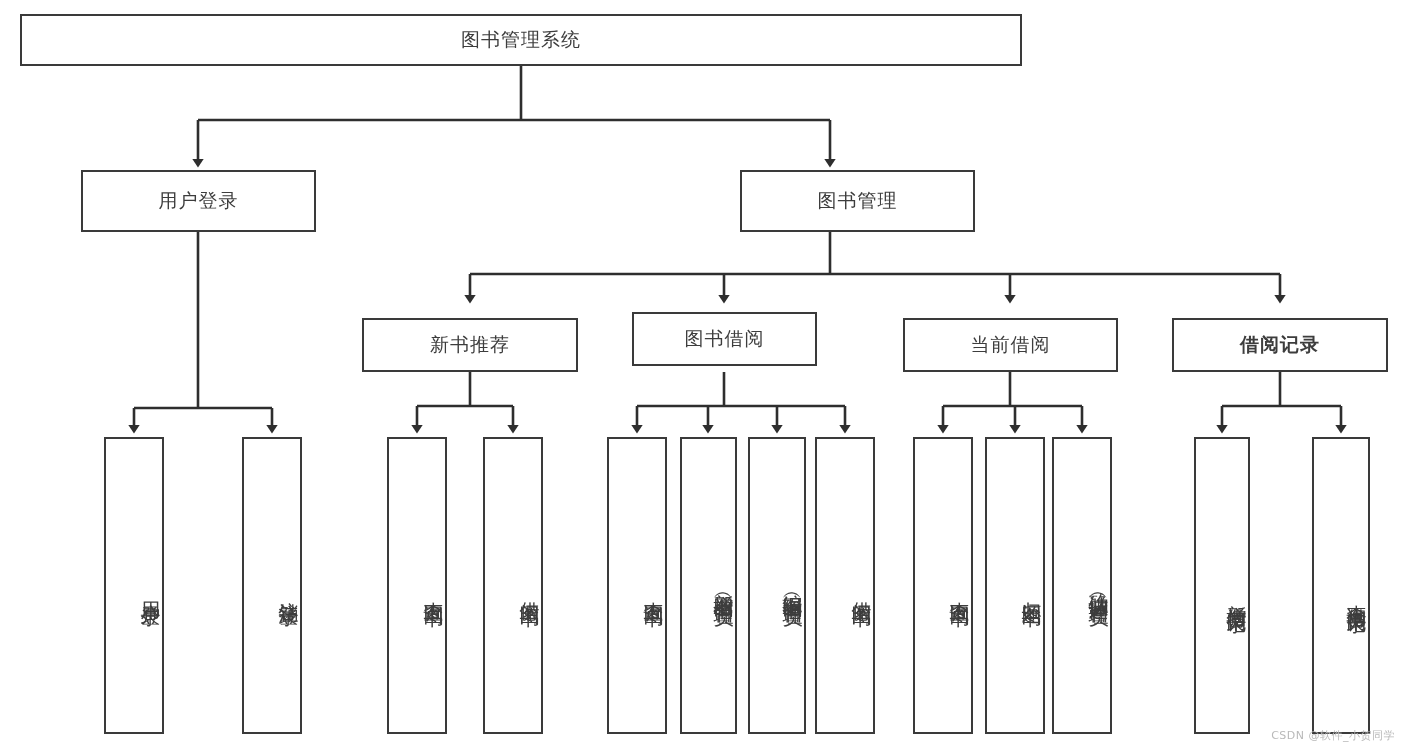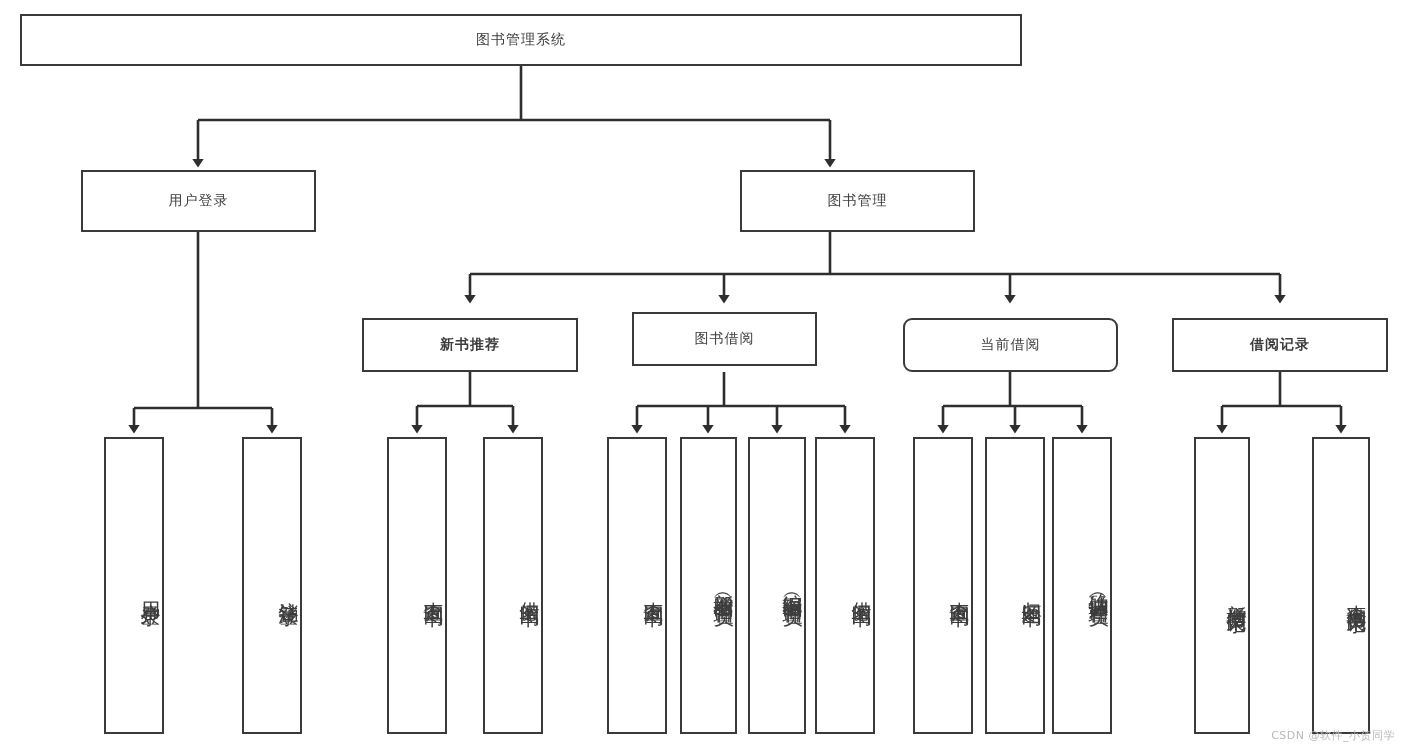--- a/index.html
+++ b/index.html
@@ -27,21 +27,21 @@
   }
   .node {
     position: absolute;
     box-sizing: border-box;
     border: 2.5px solid #3a3a3a;
     background: #ffffff;
     display: flex;
     align-items: center;
     justify-content: center;
     color: #3d3d3d;
-    font-size: 14px;
+    font-size: 19px;
     letter-spacing: 1px;
     line-height: 1.12;
   }
   .node.vert {
     writing-mode: vertical-rl;
     text-orientation: upright;
     align-items: flex-start;
     justify-content: center;
     padding-top: 8px;
     font-size: 20px;
@@ -129,29 +129,29 @@
   </div>
 
   <div class="node" style="left:81px; top:170px; width:235px; height:62px;">
     <span class="htext">用户登录</span>
   </div>
 
   <div class="node" style="left:712px; top:170px; width:235px; height:62px;margin-left:28px;">
     <span class="htext">图书管理</span>
   </div>
 
-  <div class="node" style="left:362px; top:318px; width:216px; height:54px;font-weight:bold;">
+  <div class="node" style="left:362px; top:318px; width:216px; height:54px;">
     <span class="htext">新书推荐</span>
   </div>
 
   <div class="node" style="left:632px; top:312px; width:185px; height:54px;">
     <span class="htext">图书借阅</span>
   </div>
 
-  <div class="node" style="left:903px; top:318px; width:215px; height:54px;border-radius:9px;">
+  <div class="node" style="left:903px; top:318px; width:215px; height:54px;">
     <span class="htext">当前借阅</span>
   </div>
 
   <div class="node" style="left:1172px; top:318px; width:216px; height:54px;font-weight:bold;">
     <span class="htext">借阅记录</span>
   </div>
 
   <div class="node vert" style="left:104px; top:437px; width:60px; height:297px;">
     <span class="vtext">用户登录</span>
   </div>

